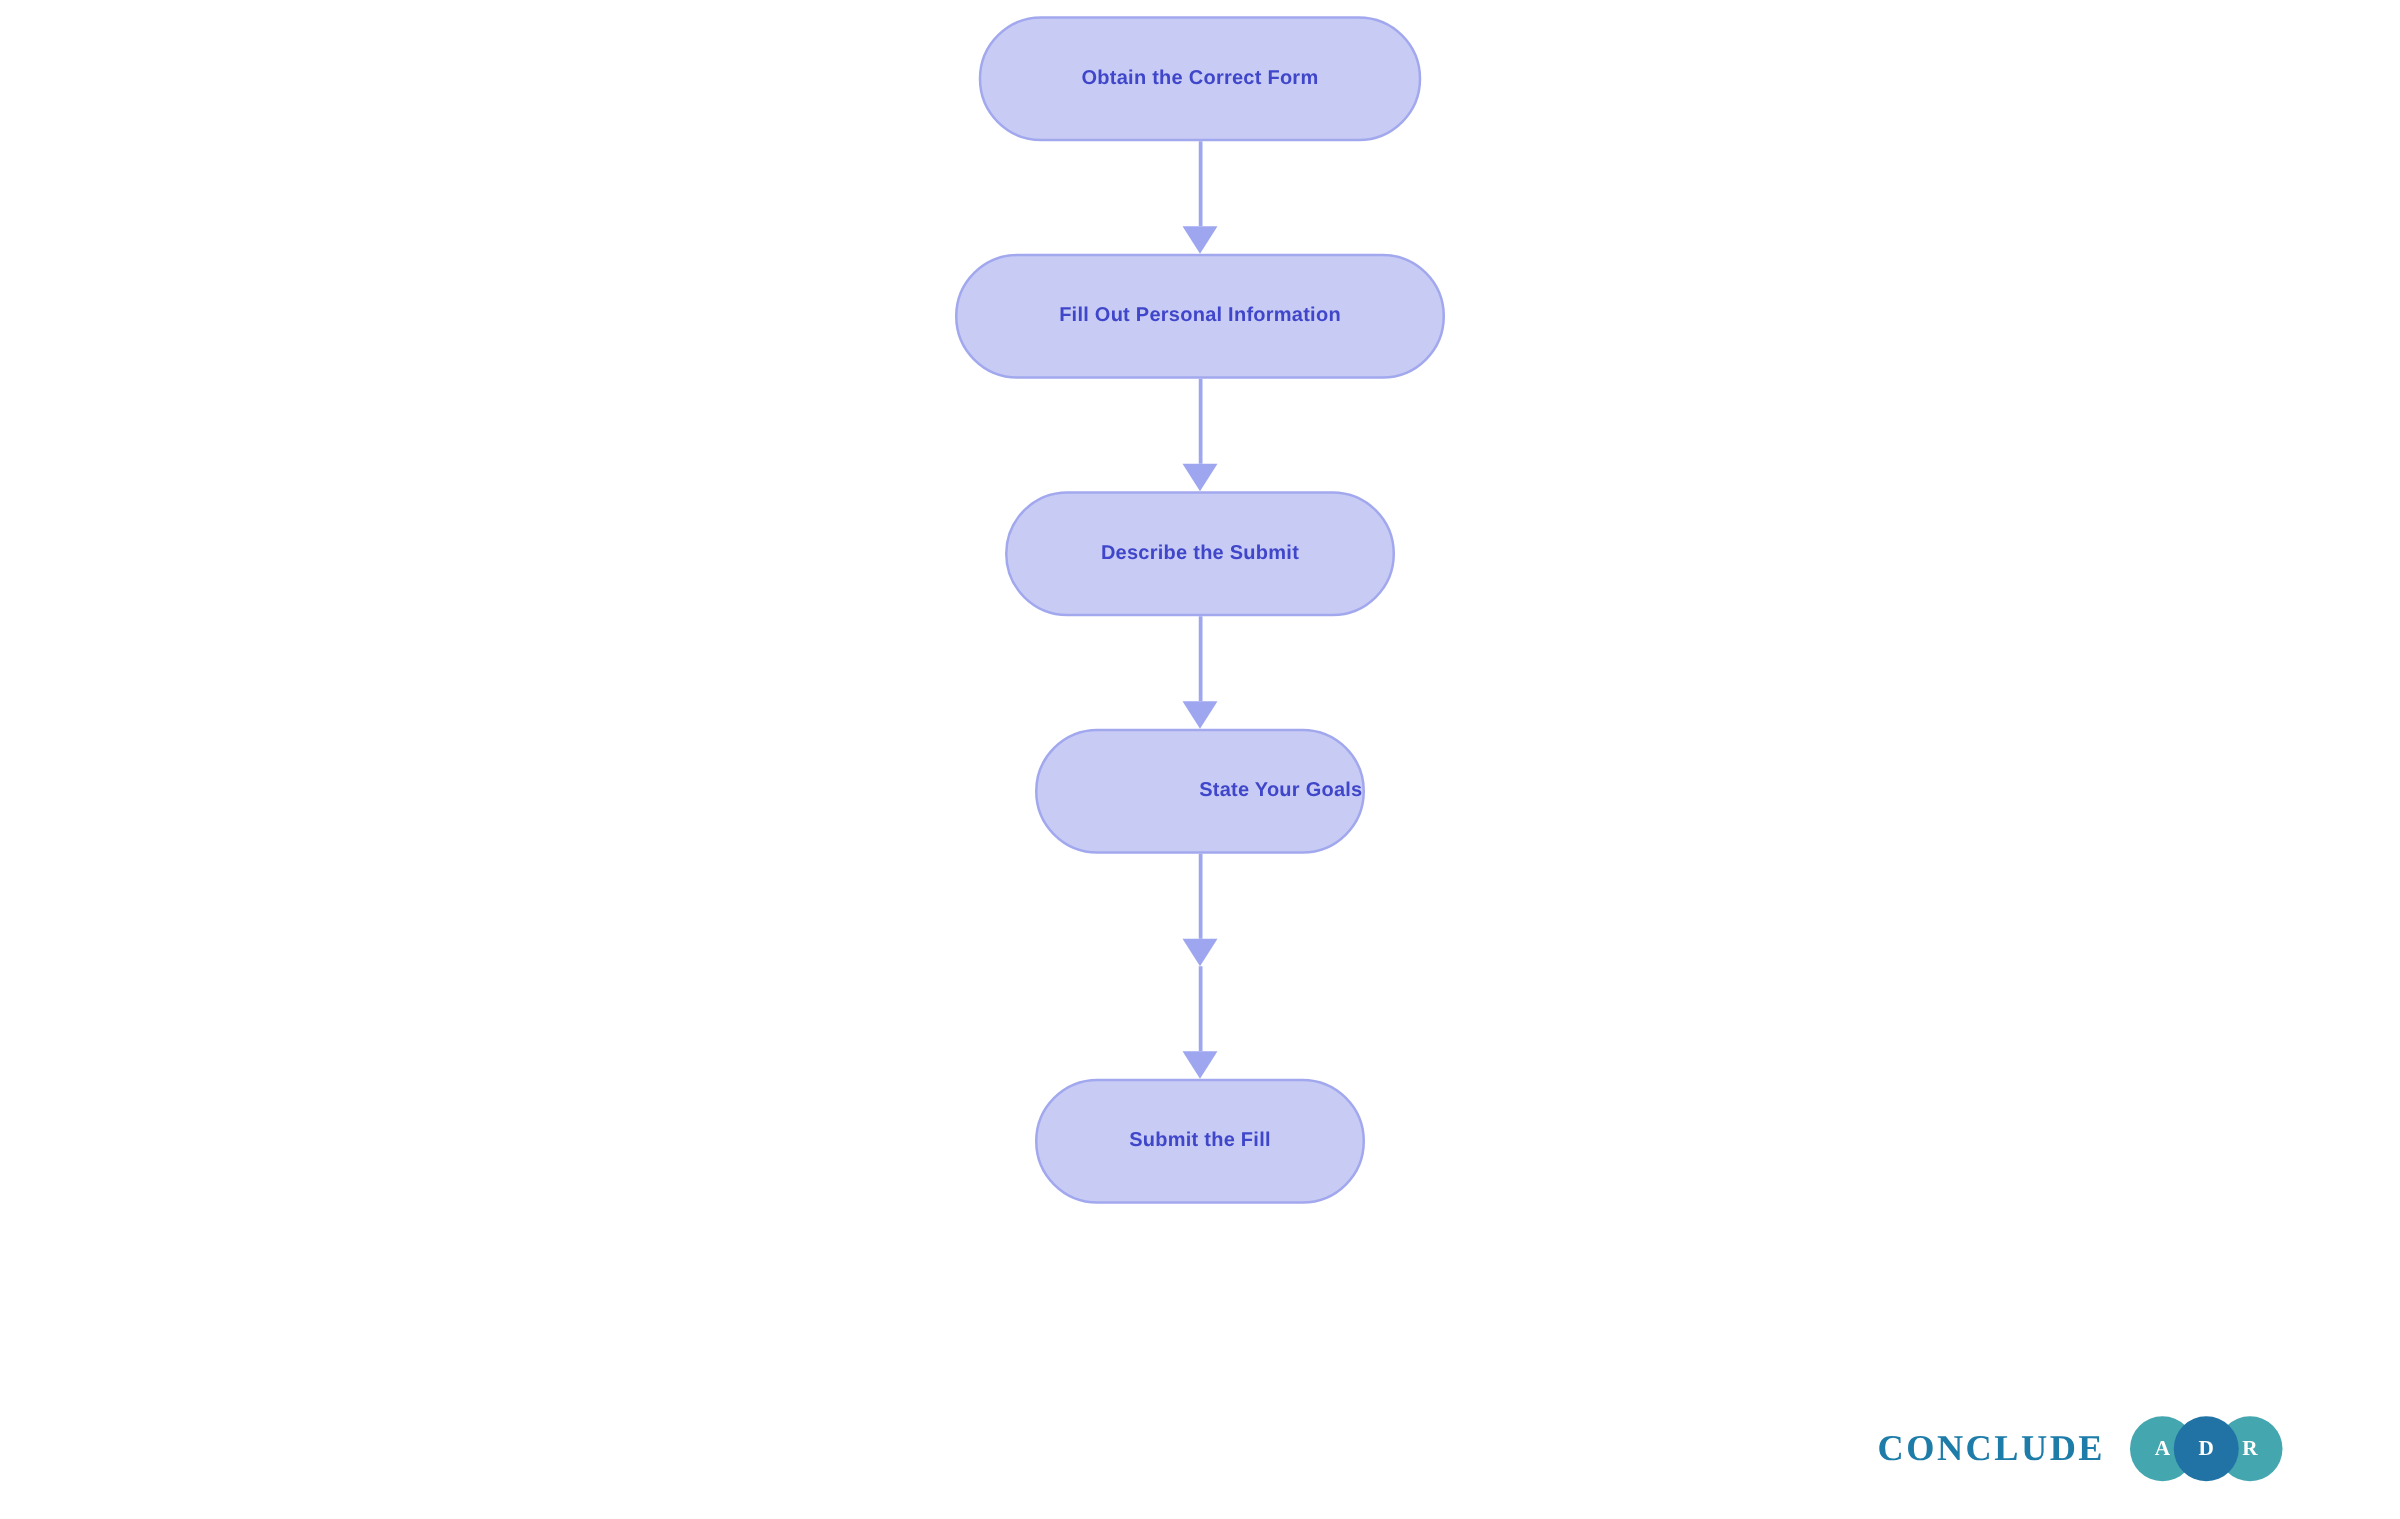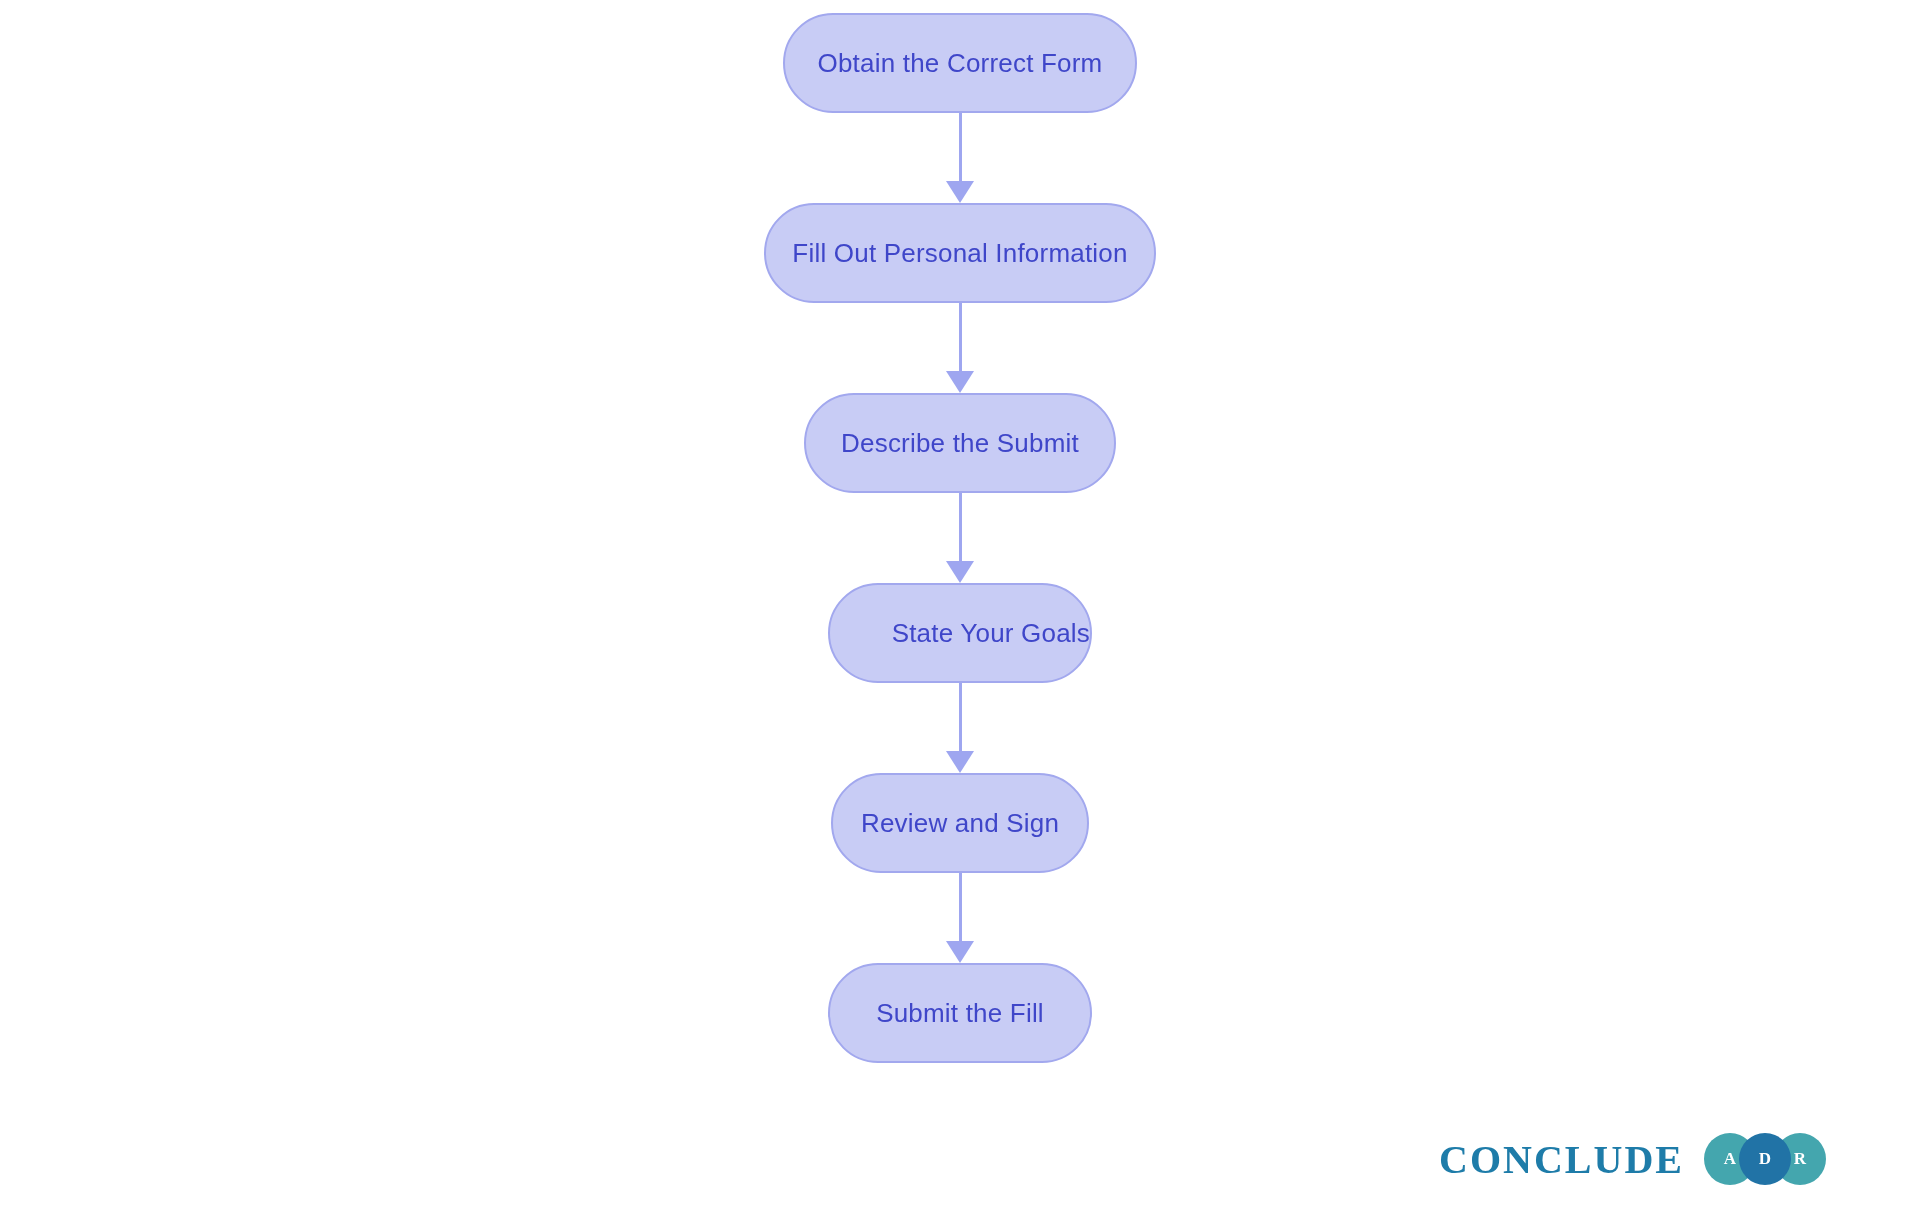--- a/index.html
+++ b/index.html
@@ -32,27 +32,28 @@
     display:flex;
     flex-direction:column;
     align-items:center;
   }
   .node{
     height:100px;
     border-radius:50px;
     background:var(--node-fill);
     border:2px solid var(--node-border);
     color:var(--node-text);
-    font-size:26px;
+    font-size:16px;
     display:flex;
     align-items:center;
     justify-content:center;
     text-align:center;
     letter-spacing:0.2px;
     flex:0 0 auto;
+    font-weight:bold;
   }
   .node.n1{width:354px;}
   .node.n2{width:392px;}
   .node.n3{width:312px;}
   .node.n4{width:264px;justify-content:flex-end;}
   .node.n5{width:258px;}
   .node.n6{width:264px;}
   .arrow{
     height:90px;
     width:30px;
@@ -76,21 +77,21 @@
     position:absolute;
     right:94px;
     top:1132px;
     height:54px;
     display:flex;
     align-items:center;
   }
   .wordmark{
     font-family:"Liberation Serif", serif;
     font-weight:bold;
-    font-size:40px;
+    font-size:29px;
     letter-spacing:2px;
     color:var(--wordmark);
     margin-right:20px;
   }
   .badges{
     display:flex;
     align-items:center;
   }
   .badge{
     width:52px;height:52px;
@@ -144,23 +145,20 @@
 
     <div class="node n4">
       <span>State Your Goals</span>
     </div>
 
     <div class="arrow">
       <div class="line"></div>
       <div class="head"></div>
     </div>
 
-    <div class="node n5">
-      <span>Review and Sign</span>
-    </div>
 
     <div class="arrow">
       <div class="line"></div>
       <div class="head"></div>
     </div>
 
     <div class="node n6">
       <span>Submit the Fill</span>
     </div>
 

